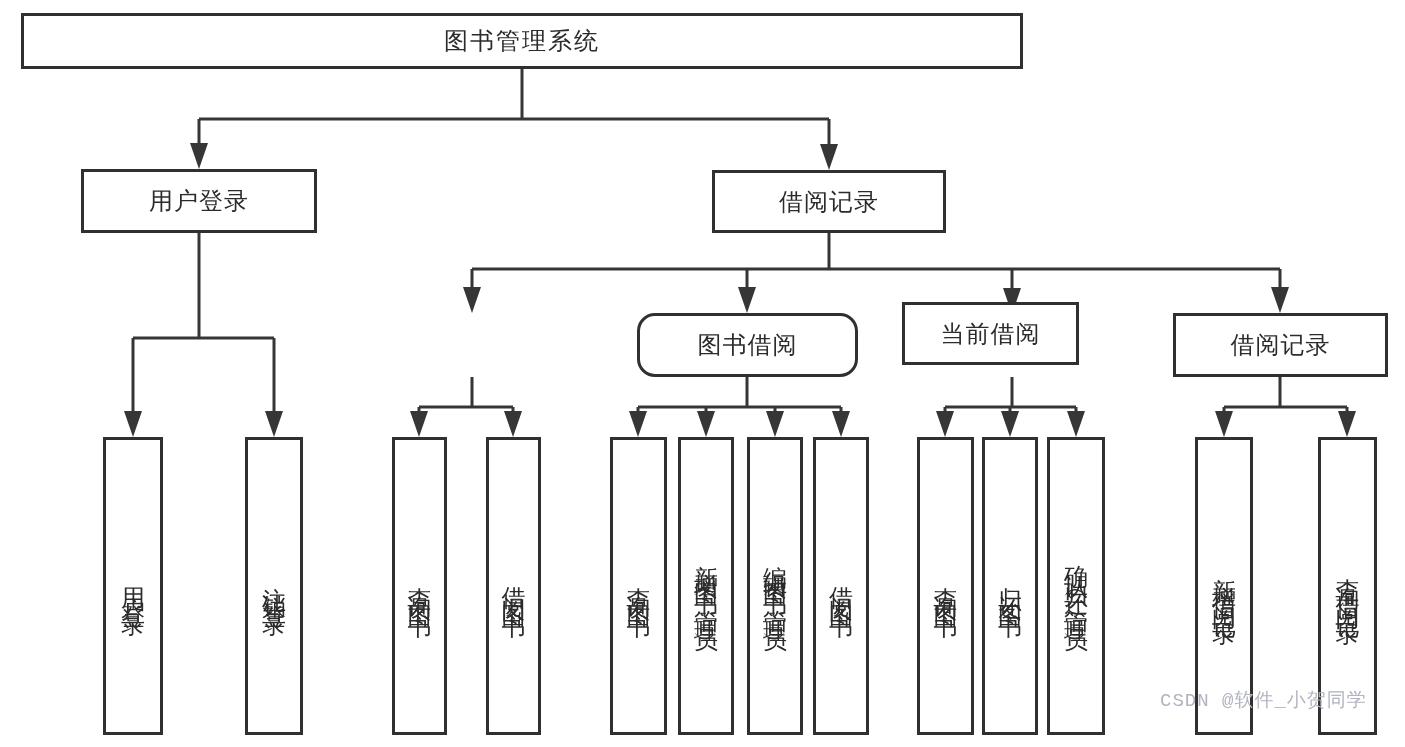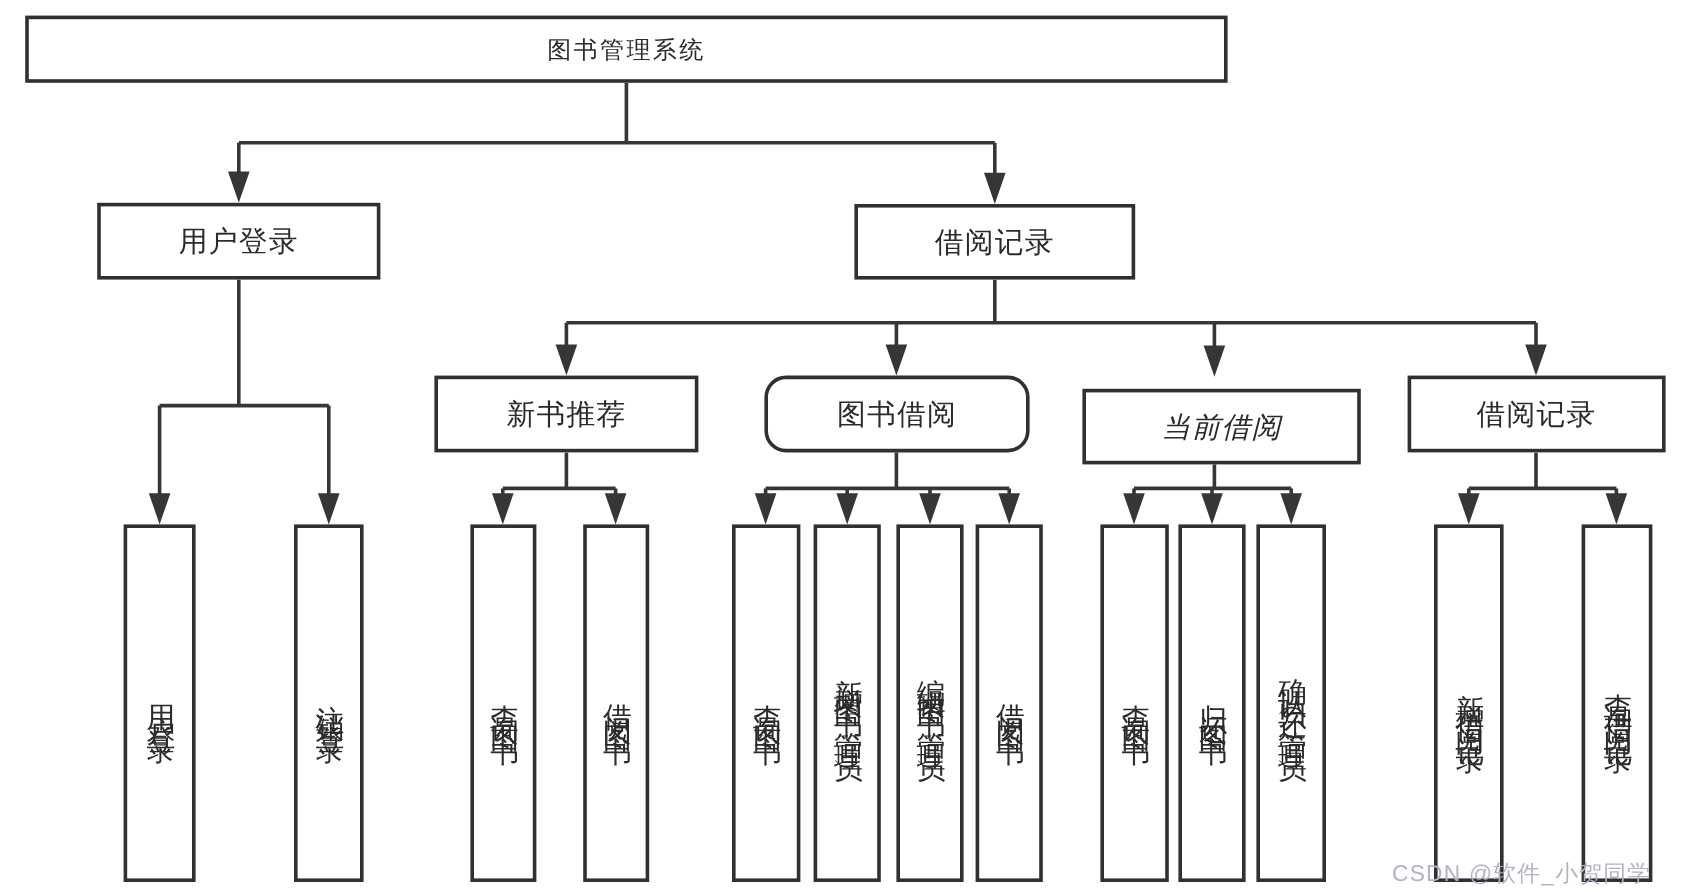--- a/index.html
+++ b/index.html
@@ -27,43 +27,44 @@
     background: #ffffff;
     border: 3px solid #303030;
     color: #2b2b2b;
     display: flex;
     align-items: center;
     justify-content: center;
     z-index: 2;
     text-align: center;
   }
   .node.top span {
-    font-size: 20px;
+    font-size: 24px;
     letter-spacing: 2px;
   }
   .node.mid span {
     font-size: 24px;
     letter-spacing: 1px;
   }
   .node.leaf span {
     writing-mode: vertical-lr;
     text-orientation: mixed;
     font-size: 24px;
     letter-spacing: 9px;
     line-height: 1;
   }
   .watermark {
     position: absolute;
     left: 1160px;
-    top: 715px;
+    top: 687px;
     z-index: 5;
     font-size: 19px;
     letter-spacing: 1px;
     color: #b2b4c0;
     white-space: nowrap;
+    font-family: Liberation Mono, monospace;
   }
 </style>
 </head>
 <body>
 
 <div class="canvas">
 
   <svg class="connectors" width="1405" height="747" viewBox="0 0 1405 747" xmlns="http://www.w3.org/2000/svg">
     <g stroke="#363636" stroke-width="3" fill="none">
 
@@ -108,27 +109,24 @@
     <span>图书管理系统</span>
   </div>
 
   <div class="node mid" style="left:81px; top:169px; width:236px; height:64px;">
     <span>用户登录</span>
   </div>
   <div class="node mid" style="left:712px; top:170px; width:234px; height:63px;">
     <span>借阅记录</span>
   </div>
 
-  <div class="node mid" style="left:362px; top:313px; width:220px; height:64px;">
-    <span>新书推荐</span>
-  </div>
   <div class="node mid" style="left:637px; top:313px; width:221px; height:64px;border-radius:18px;">
     <span>图书借阅</span>
   </div>
-  <div class="node mid" style="left:902px; top:324px; width:232px; height:63px;font-style:italic;">
+  <div class="node mid" style="left:902px; top:302px; width:177px; height:63px;">
     <span>当前借阅</span>
   </div>
   <div class="node mid" style="left:1173px; top:313px; width:215px; height:64px;">
     <span>借阅记录</span>
   </div>
 
   <div class="node leaf" style="left:103px; top:437px; width:60px; height:298px;">
     <span>用户登录</span>
   </div>
   <div class="node leaf" style="left:245px; top:437px; width:58px; height:298px;">

